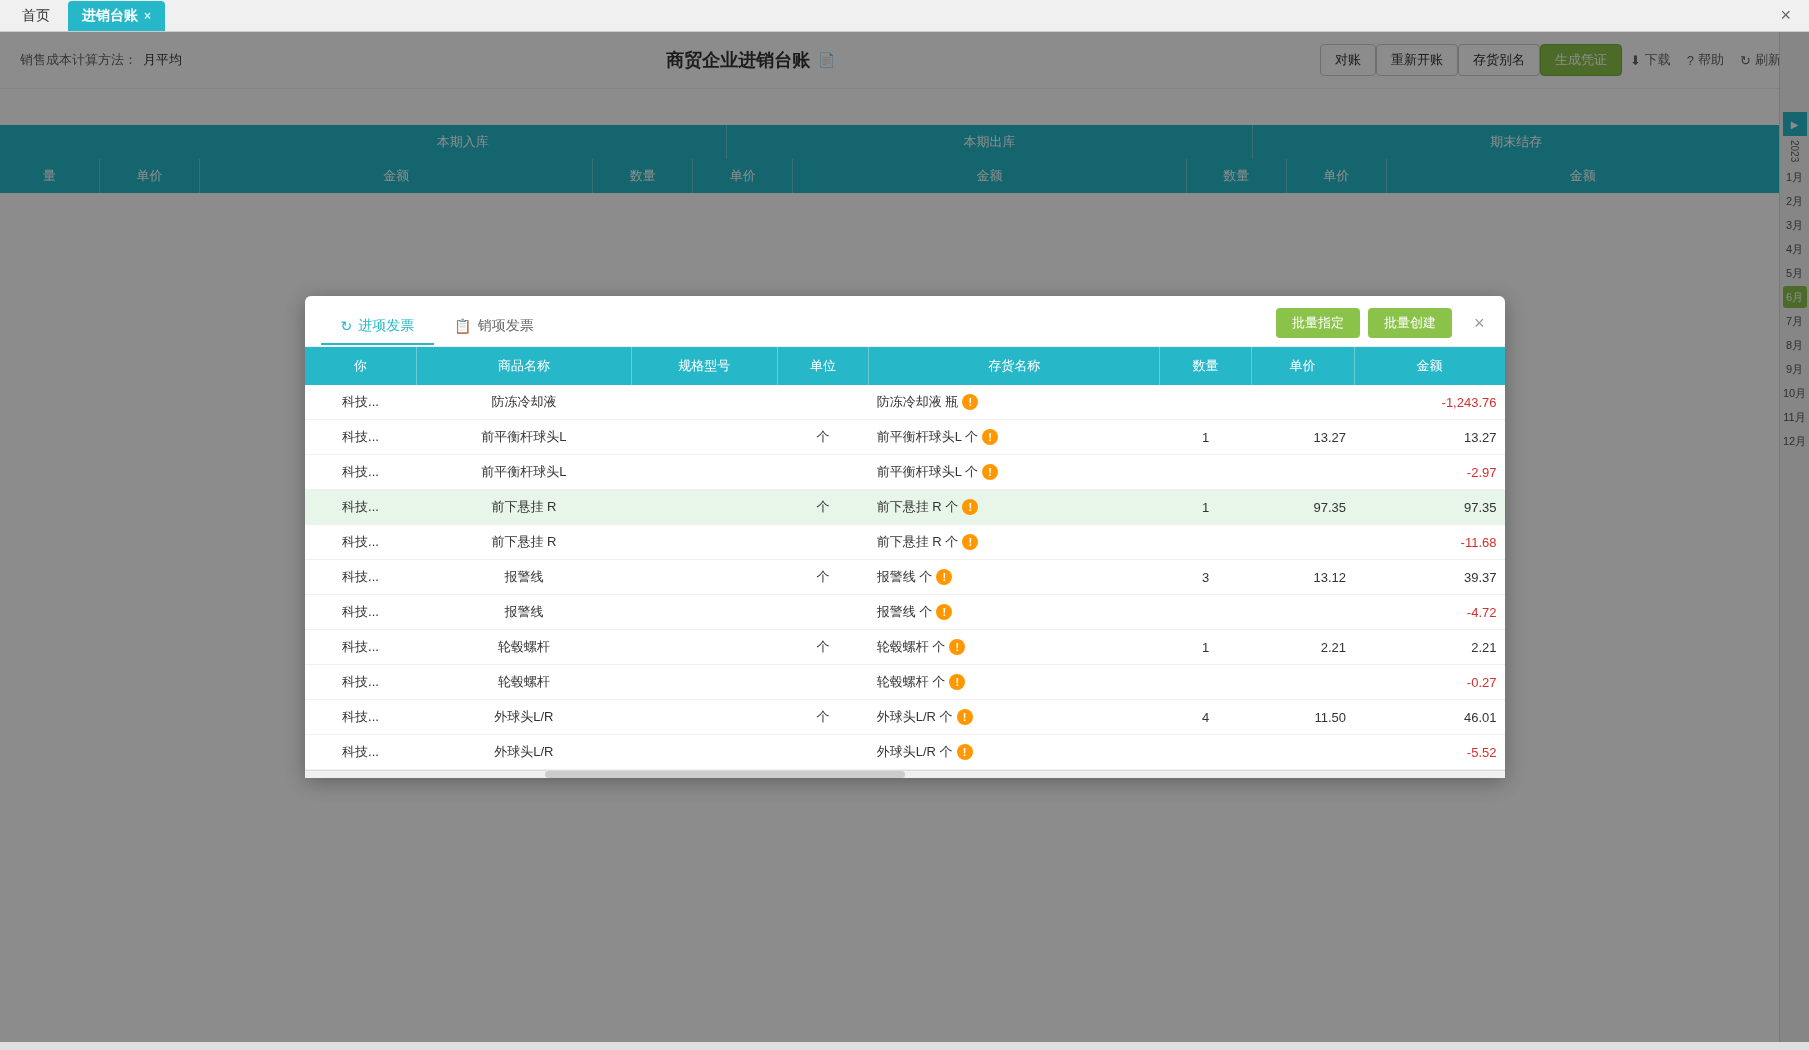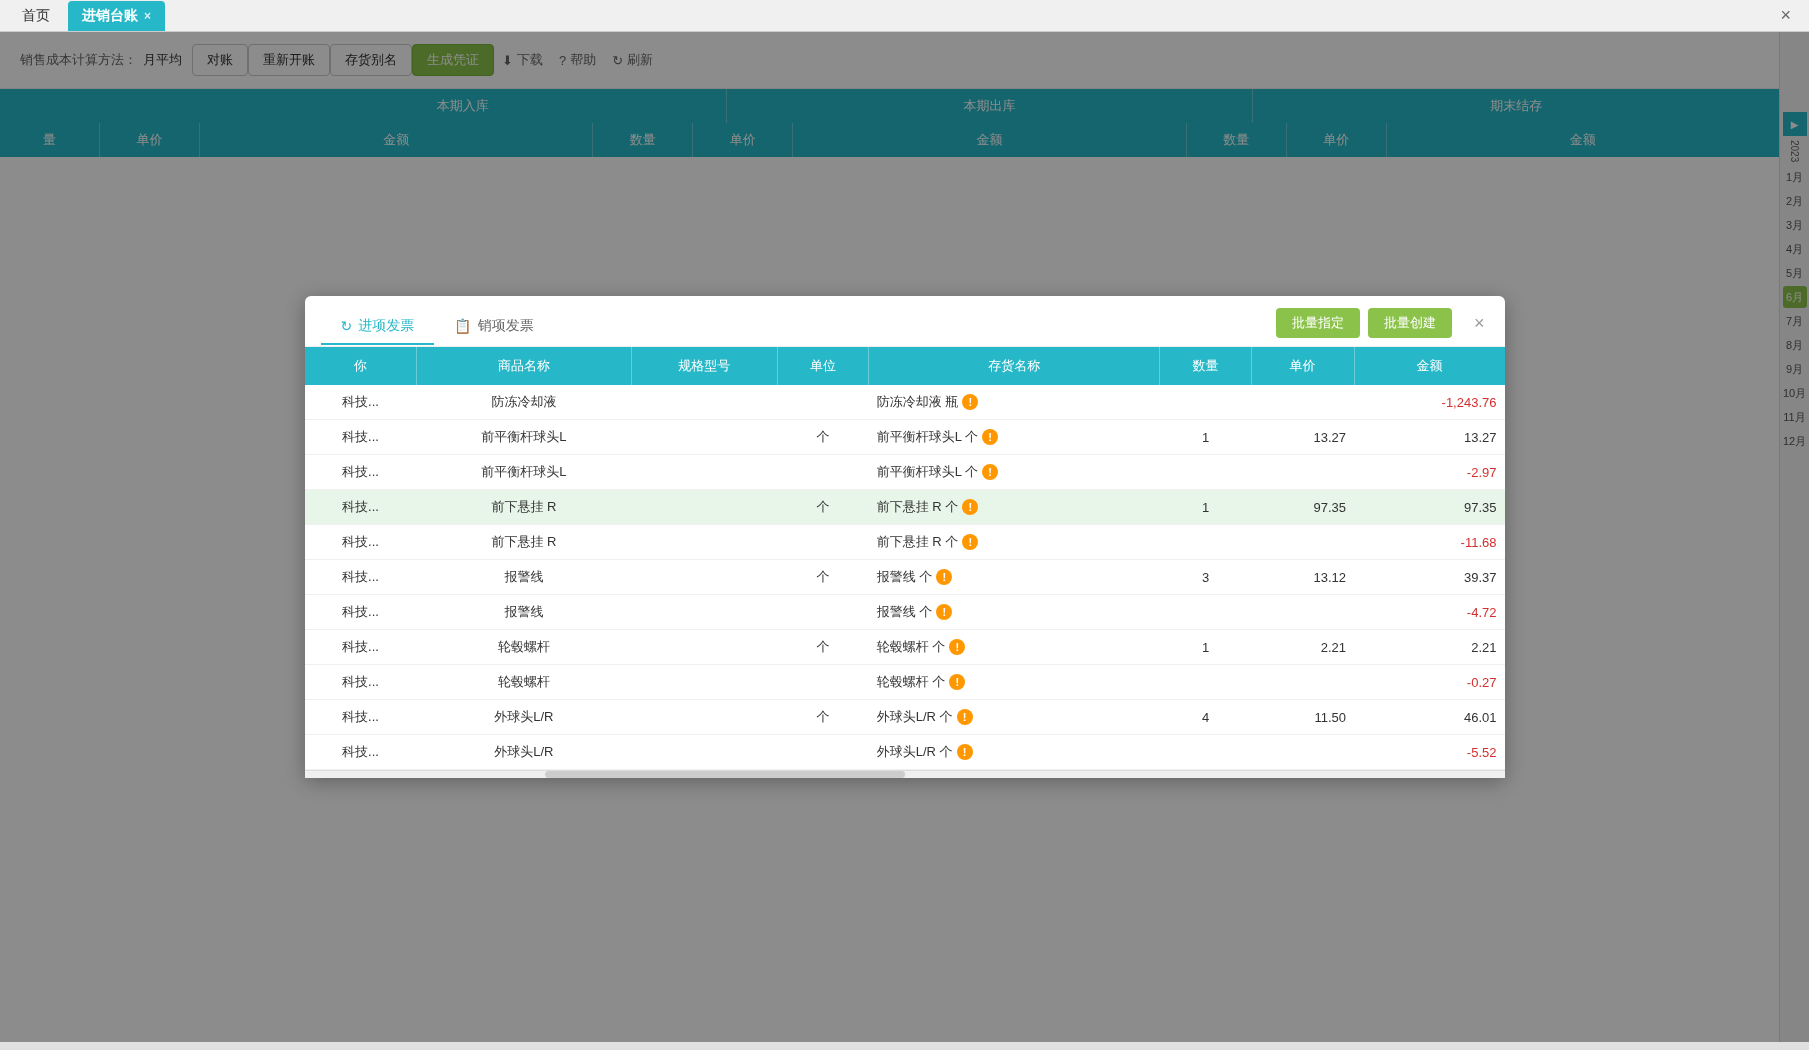--- a/index.html
+++ b/index.html
@@ -349,20 +349,24 @@
   </div>
   <span class="window-close">×</span>
 </div>
 
 <div class="main-content">
 
   <div class="toolbar">
     <div class="toolbar-left">
       <span>销售成本计算方法：</span>
       <span style="color:#333; font-weight:500;">月平均</span>
+    </div>
+    <div class="toolbar-title">
+      <span>商贸企业进销台账</span>
+      <span style="font-size:14px; color:#999; font-weight:normal;">📄</span>
     </div>
     <div class="toolbar-actions">
       <button class="btn btn-outline">对账</button>
       <button class="btn btn-outline">重新开账</button>
       <button class="btn btn-outline">存货别名</button>
       <button class="btn btn-primary">生成凭证</button>
       <button class="btn-icon">
         <span>⬇</span>
         <span>下载</span>
       </button>
@@ -370,21 +374,21 @@
         <span>?</span>
         <span>帮助</span>
       </button>
       <button class="btn-icon">
         <span>↻</span>
         <span>刷新</span>
       </button>
     </div>
   </div>
 
-  <div style="display:flex; background:#26b8c8; color:#fff; margin-right:30px;">
+  <div style="display:flex; background:#26b8c8; color:#fff; margin-right:30px;margin-top:36px;">
     <div style="width:200px; min-width:200px;"></div>
     <div style="flex:1; text-align:center; padding:8px 4px; border-right:1px solid rgba(255,255,255,0.3);">本期入库</div>
     <div style="flex:1; text-align:center; padding:8px 4px; border-right:1px solid rgba(255,255,255,0.3);">本期出库</div>
     <div style="flex:1; text-align:center; padding:8px 4px;">期末结存</div>
   </div>
 
   <div style="display:flex; background:#26b8c8; color:#fff; margin-right:30px;">
     <div style="width:100px; min-width:100px; padding:8px 4px; text-align:center; border-right:1px solid rgba(255,255,255,0.3);">量</div>
     <div style="width:100px; min-width:100px; padding:8px 4px; text-align:center; border-right:1px solid rgba(255,255,255,0.3);">单价</div>
     <div style="flex:1; padding:8px 4px; text-align:center; border-right:1px solid rgba(255,255,255,0.3);">金额</div>

